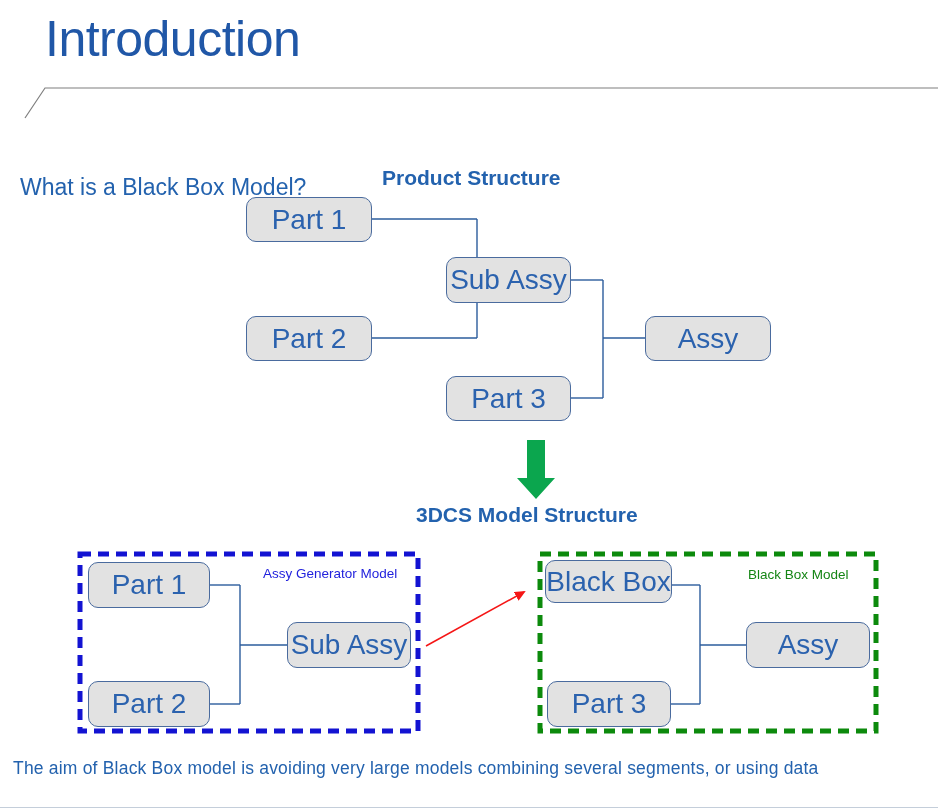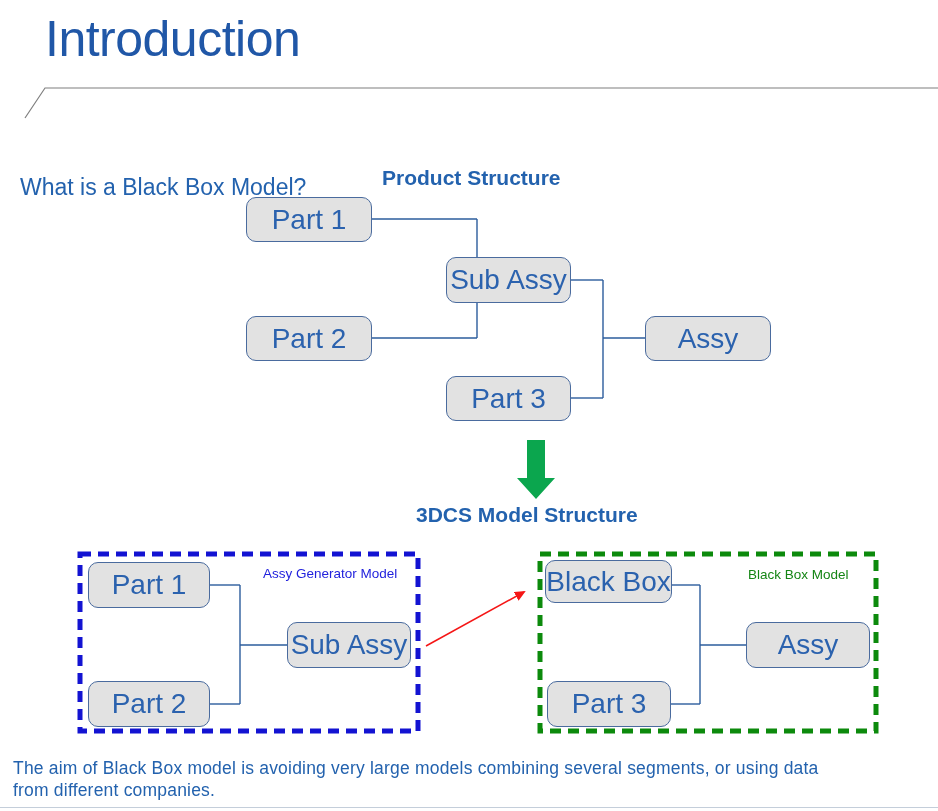--- a/index.html
+++ b/index.html
@@ -143,18 +143,17 @@
   <div class="node" style="left:287px;top:622px;width:124px;height:46px">Sub Assy</div>
   <div class="node" style="left:88px;top:681px;width:122px;height:46px">Part 2</div>
 
   <div class="box-label label-green" style="left:740px;top:567px;margin-left:8px;">Black Box Model</div>
   <div class="node" style="left:545px;top:560px;width:127px;height:43px">Black Box</div>
   <div class="node" style="left:746px;top:622px;width:124px;height:46px">Assy</div>
   <div class="node" style="left:547px;top:681px;width:124px;height:46px">Part 3</div>
 
   <div class="footer">
     <div>The aim of Black Box model is avoiding very large models combining several segments, or using data</div>
-    <div>from different companies.</div>
   </div>
 
   <div class="footer-rule"></div>
 
 </div>
 
 </body></html>

